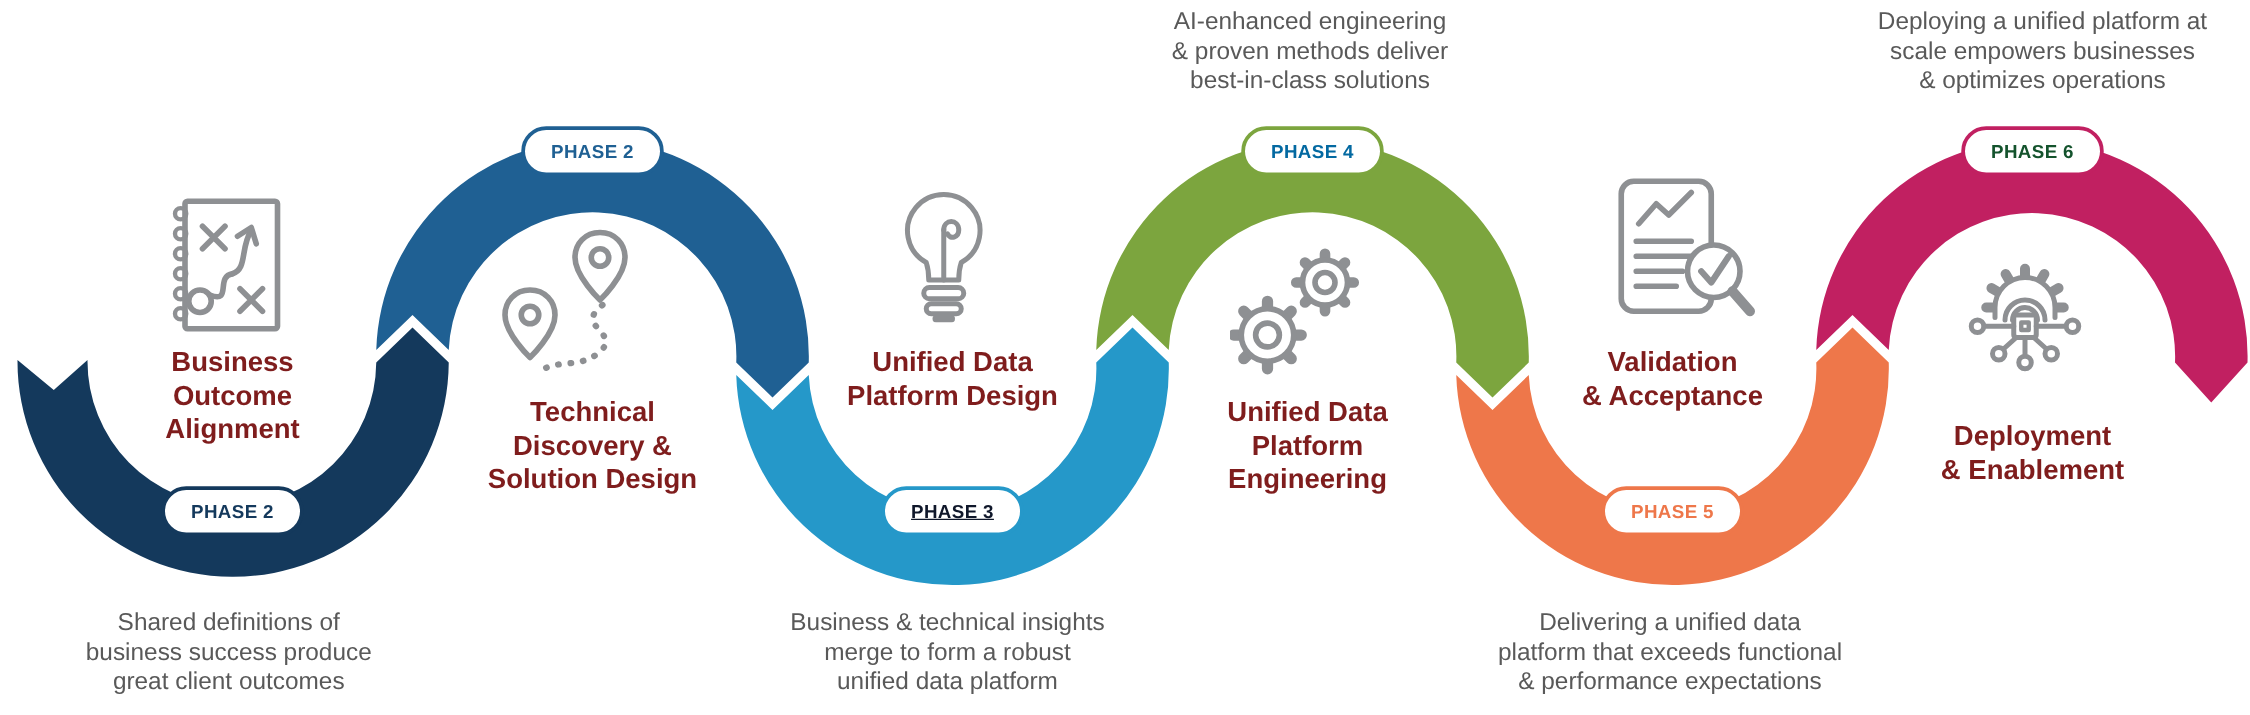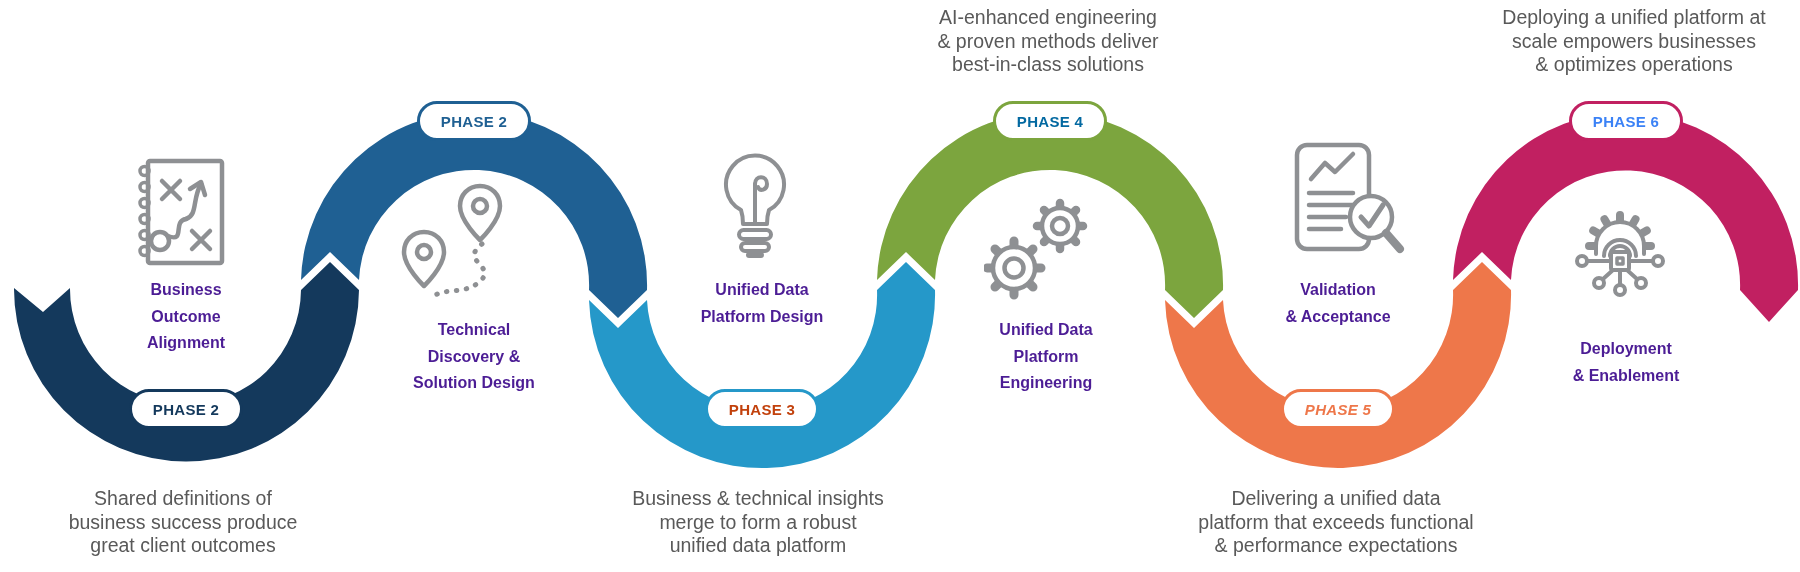--- a/index.html
+++ b/index.html
@@ -8,22 +8,22 @@
     font-family:"Liberation Sans", sans-serif;overflow:hidden;
   }
   svg.ribbon{position:absolute;left:0;top:0;}
   .pill{
     position:absolute;box-sizing:border-box;width:114px;height:40px;
     background:#ffffff;border:3px solid #333;border-radius:21px;
     display:flex;align-items:center;justify-content:center;
     font-weight:bold;font-size:15px;letter-spacing:.3px;white-space:nowrap;
   }
   .phase-title{
-    position:absolute;width:280px;text-align:center;color:#4c1d95;
-    font-weight:bold;font-size:16px;line-height:26.5px;white-space:pre-line;
+    position:absolute;width:280px;text-align:center;color:#7f1d1d;
+    font-weight:bold;font-size:22px;line-height:26.5px;white-space:pre-line;
   }
   .caption{
     position:absolute;text-align:center;color:#595959;
     font-size:19.5px;line-height:23.5px;white-space:pre-line;
   }
   .caption.top{width:340px;top:6px;}
   .caption.bottom{width:360px;top:487px;}
   .icon{position:absolute;}
   .icon *{vector-effect:none;}
 </style>
@@ -53,24 +53,24 @@
 unified data platform</div>
   <div class="caption bottom" style="left:3px;">Shared definitions of
 business success produce
 great client outcomes</div>
   <div class="caption bottom" style="left:1156px;">Delivering a unified data
 platform that exceeds functional
 &amp; performance expectations</div>
 
   <div class="pill" style="left: 129px; top: 389px; border-color: rgb(20, 57, 92); color: rgb(20, 57, 92);">PHASE 2</div>
   <div class="pill" style="left: 417px; top: 101px; border-color: rgb(31, 96, 147); color: rgb(31, 96, 147);">PHASE 2</div>
-  <div class="pill" style="left: 705px; top: 389px; border-color: rgb(37, 152, 201); color: #c2410c;">PHASE 3</div>
+  <div class="pill" style="left: 705px; top: 389px; border-color: rgb(37, 152, 201); color: #0f172a; text-decoration: underline;">PHASE 3</div>
   <div class="pill" style="left: 993px; top: 101px; border-color: rgb(124, 165, 62); color: #0369a1;">PHASE 4</div>
-  <div class="pill" style="left: 1281px; top: 389px; border-color: rgb(238, 119, 74); color: rgb(238, 119, 74); font-style: italic;">PHASE 5</div>
-  <div class="pill" style="left: 1569px; top: 101px; border-color: rgb(193, 32, 97); color: #3b82f6;">PHASE 6</div>
+  <div class="pill" style="left: 1281px; top: 389px; border-color: rgb(238, 119, 74); color: rgb(238, 119, 74);">PHASE 5</div>
+  <div class="pill" style="left: 1569px; top: 101px; border-color: rgb(193, 32, 97); color: #14532d;">PHASE 6</div>
 
   <div class="phase-title" style="left:46px;top:277px;">Business
 Outcome
 Alignment</div>
   <div class="phase-title" style="left:334px;top:317px;">Technical
 Discovery &amp;
 Solution Design</div>
   <div class="phase-title" style="left:622px;top:277px;">Unified Data
 Platform Design</div>
   <div class="phase-title" style="left:906px;top:317px;">Unified Data

